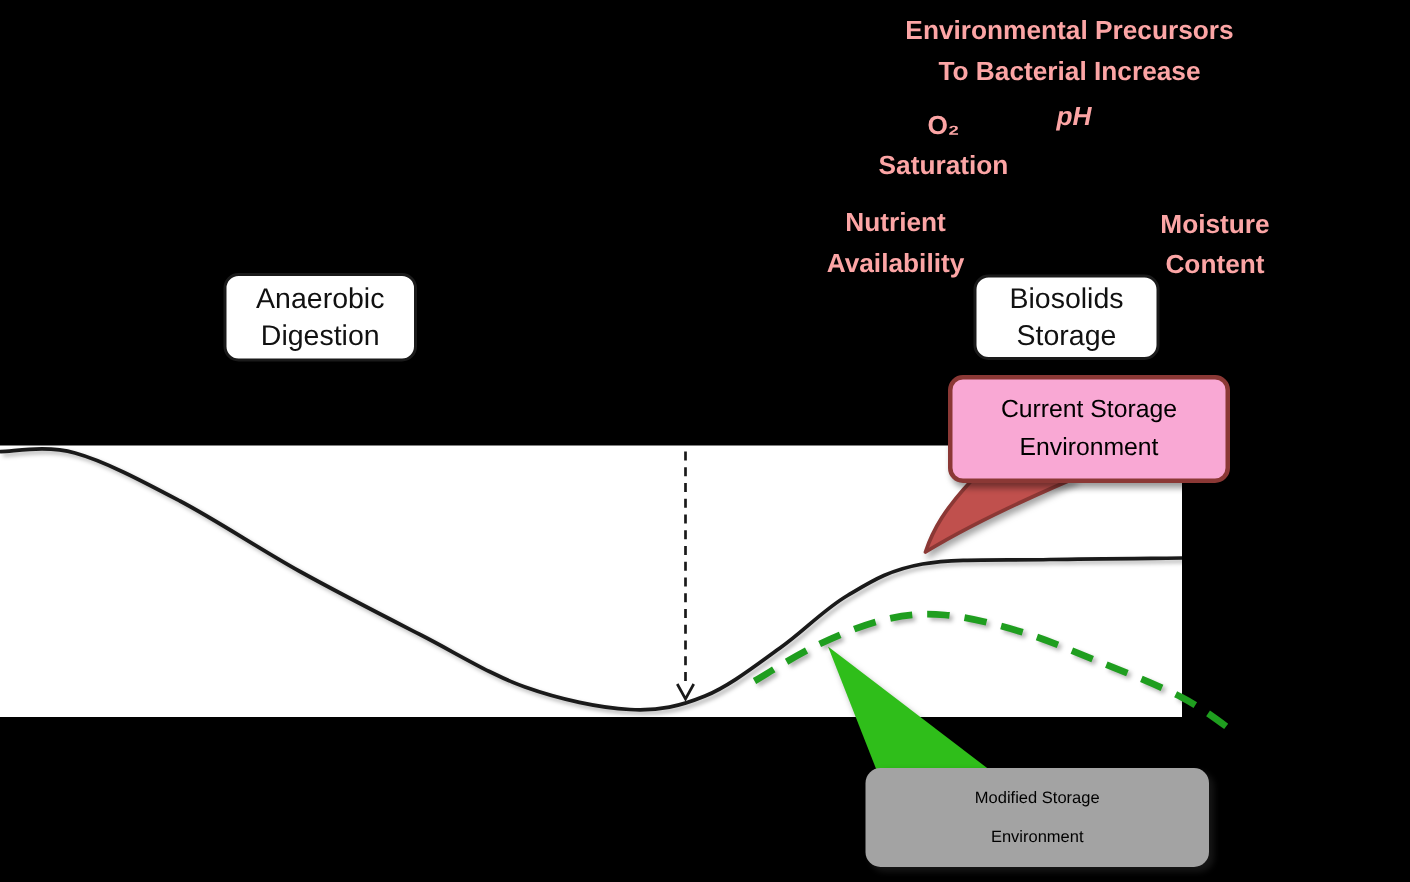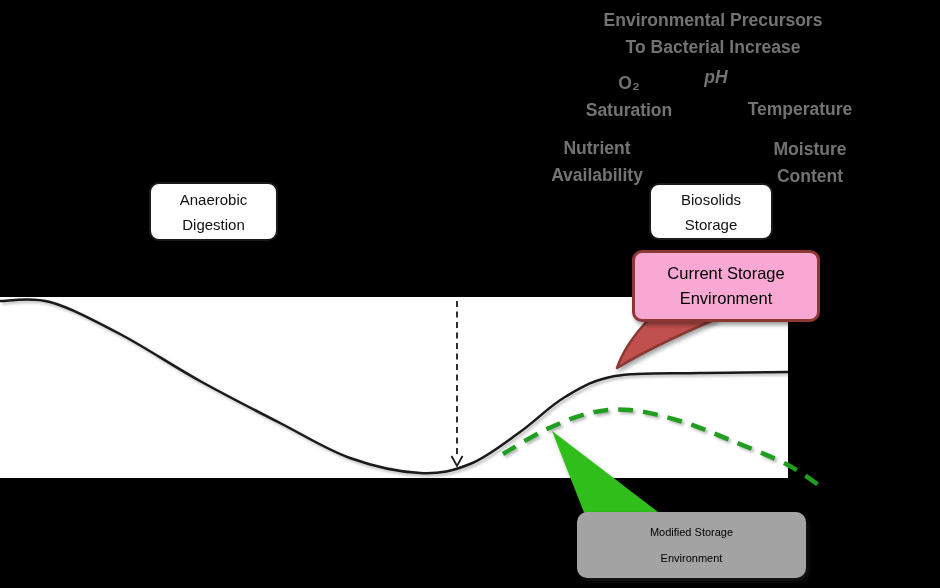--- a/index.html
+++ b/index.html
@@ -6,29 +6,29 @@
   .canvas {
     position:relative; width:940px; height:588px; background:#000000;
     overflow:hidden; font-family:"Liberation Sans", sans-serif;
   }
   .plot {
     position:absolute; left:0; top:297px; width:788px; height:181px;
     background:#ffffff;
   }
   svg.overlay { position:absolute; left:0; top:0; width:940px; height:588px; }
   .red-label {
-    position:absolute; color:#737373; font-weight:bold; text-align:center;
+    position:absolute; color:#fca5a5; font-weight:bold; text-align:center;
     font-size:17.5px; line-height:27px; white-space:pre-line;
   }
   .title { font-size:17.5px; }
   .white-box {
     position:absolute; box-sizing:border-box; background:#ffffff;
     border:2px solid #1a1a1a; border-radius:10px;
     display:flex; align-items:center; justify-content:center;
-    text-align:center; color:#111; font-size:15px; line-height:25px;
+    text-align:center; color:#111; font-size:19px; line-height:25px;
     white-space:pre-line; box-shadow:2px 3px 4px rgba(0,0,0,0.45);
   }
   .callout {
     position:absolute; box-sizing:border-box; border-radius:10px;
     display:flex; align-items:center; justify-content:center;
     text-align:center; color:#000; white-space:pre-line;
   }
   .callout.red {
     left:632px; top:250px; width:188px; height:72px;
     background:#f9a8d4; border:3px solid #8B3835;
@@ -72,21 +72,20 @@
       <path stroke-width="1.8" stroke-dasharray="6 4.5" d="M 457,301 L 457,456"></path>
       <path stroke-width="1.8" d="M 451.5,456 L 457,466 L 462.5,456"></path>
     </g>
   </svg>
 
   <div class="red-label title pos-title">Environmental Precursors
 To Bacterial Increase</div>
   <div class="red-label pos-o2sat">O₂
 Saturation</div>
   <div class="red-label pos-ph">pH</div>
-  <div class="red-label pos-temp">Temperature</div>
   <div class="red-label pos-nutrient">Nutrient
 Availability</div>
   <div class="red-label pos-moisture">Moisture
 Content</div>
 
   <div class="white-box pos-anaerobic">Anaerobic
 Digestion</div>
   <div class="white-box pos-biosolids">Biosolids
 Storage</div>
 

